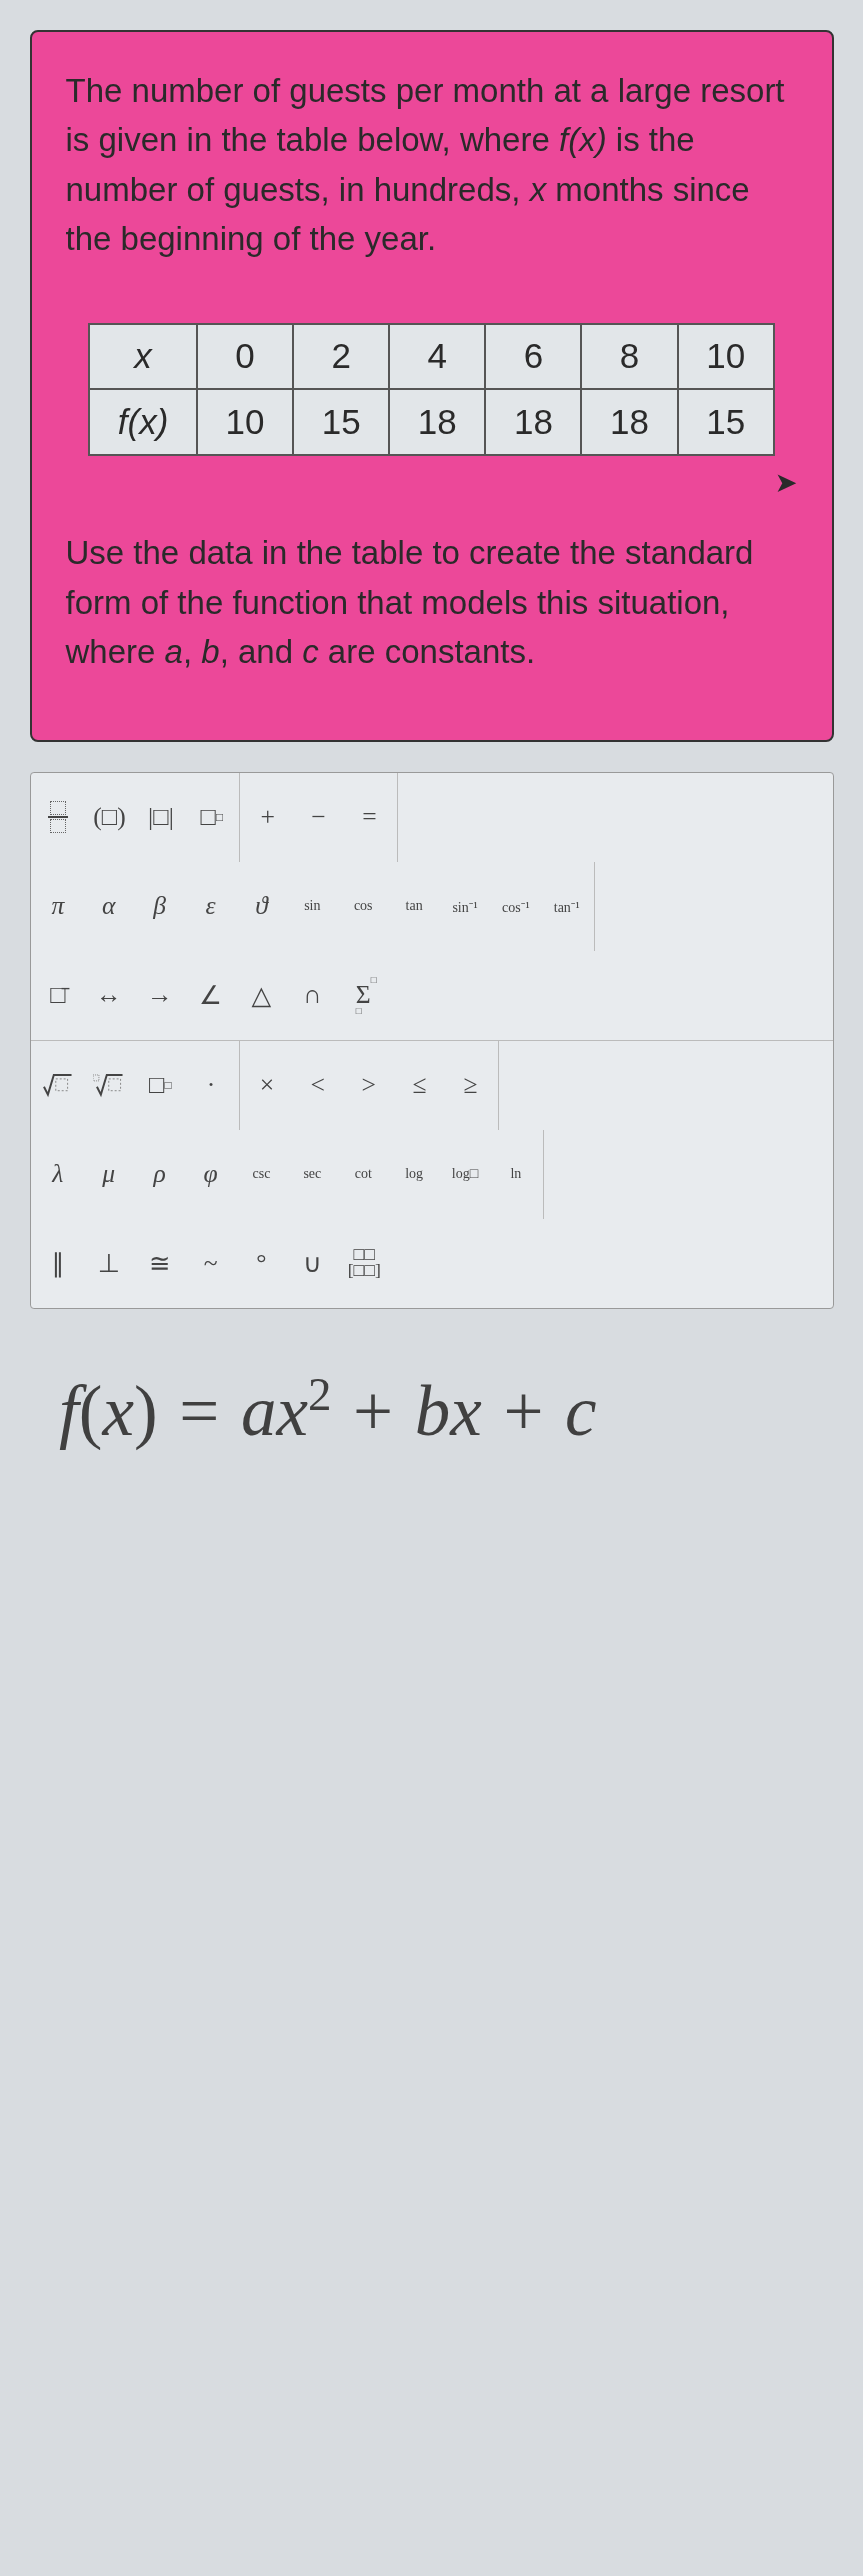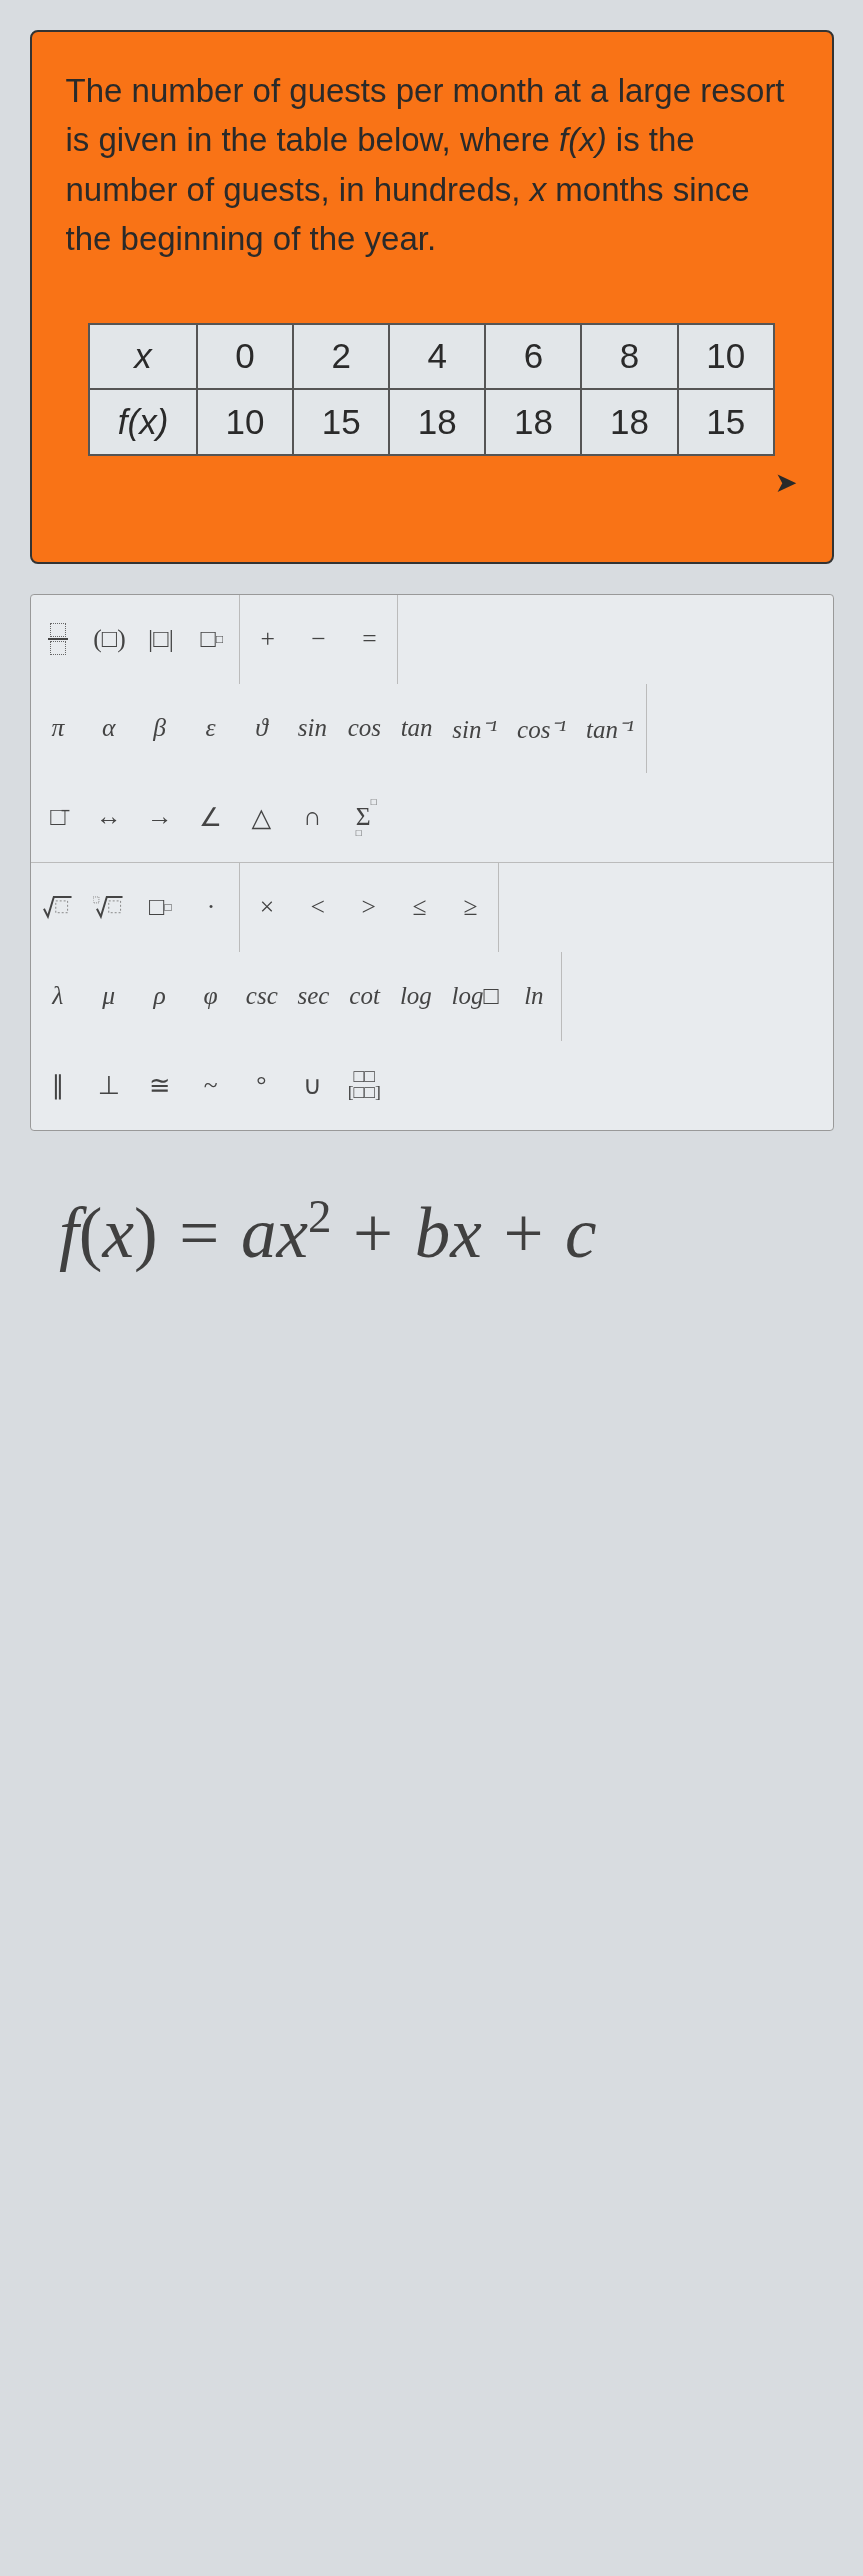--- a/index.html
+++ b/index.html
@@ -12,21 +12,21 @@
       background: #d8dce0;
       width: 863px;
       min-height: 2576px;
       padding: 29.5px;
       color: #2a2a2a;
     }
     .problem-container {
       border: 2px solid #333;
       border-radius: 7.9px;
       padding: 34px;
-      background: #f97316;
+      background: #ec4899;
       margin-bottom: 29.5px;
     }
     .problem-text {
       font-size: 33px;
       line-height: 1.5;
       margin-bottom: 59px;
     }
     .problem-text .italic {
       font-style: italic;
     }
@@ -93,22 +93,21 @@
       min-width: 43px;
       height: 43px;
       padding: 3.9px 5.9px;
       font-size: 25.6px;
       color: #444;
       cursor: pointer;
       border-radius: 3px;
       font-family: 'Times New Roman', serif;
     }
     .tb-btn.small {
-      font-size: 25px;
-      font-style: italic;
+      font-size: 14px;
     }
     .tb-btn.italic {
       font-style: italic;
     }
     .fraction-icon {
       display: inline-flex;
       flex-direction: column;
       align-items: center;
       font-size: 13.8px;
       line-height: 1;
@@ -183,20 +182,23 @@
       <td>18</td>
       <td>18</td>
       <td>15</td>
     </tr>
   </tbody>
     </table>
   <div style="text-align:right; margin-top:-49px; margin-bottom:29.5px;">
     <span class="cursor">➤</span>
   </div>
 
+  <p class="instruction-text">
+    <span>Use the data in the table to create the standard form of the function that models this situation, where </span><span class="italic">a</span><span>, </span><span class="italic">b</span><span>, and </span><span class="italic">c</span><span> are constants.</span>
+  </p>
 </div>
 
 <div class="toolbar-container">
   <div class="toolbar-row">
     <div class="toolbar-group">
       <span class="tb-btn">
         <span class="fraction-icon">
           <span class="num"></span>
             <span class="bar"></span>
             <span class="den"></span>

